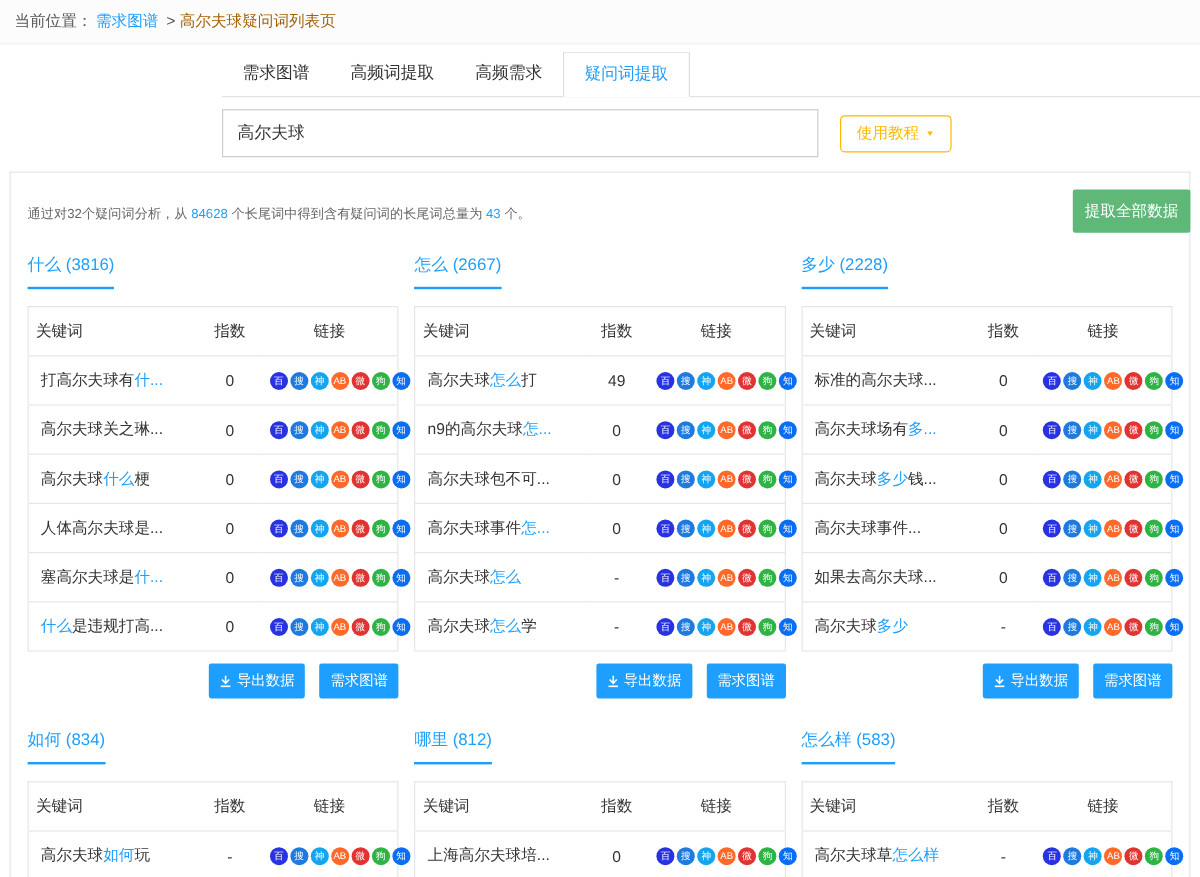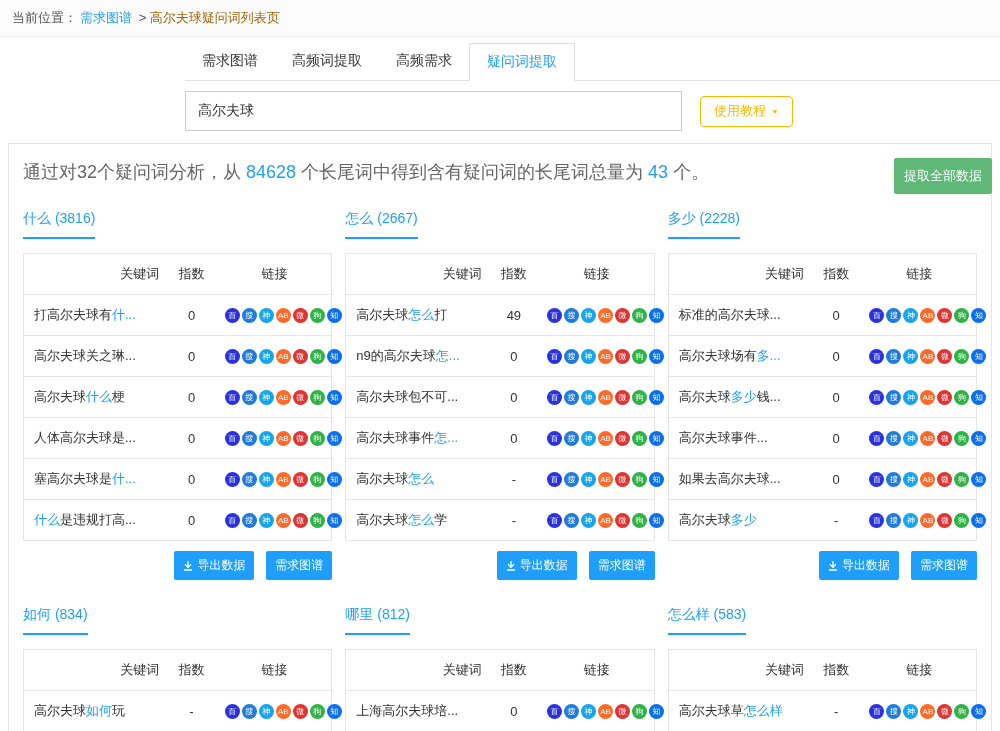--- a/index.html
+++ b/index.html
@@ -18,29 +18,29 @@
 
   .search-row{display:flex;align-items:center;margin-top:10px}
   .search{width:497px;height:40px;border:1px solid #ccc;padding:0 12px;font-size:14px;color:#333;outline:none}
   .query{width:96px;height:40px;background:var(--accent);color:#fff;border:none;font-size:14px;cursor:pointer}
   .tutorial{margin-left:18px;height:31px;padding:0 13px;background:#fff;border:1px solid var(--orange);color:var(--orange);border-radius:4px;font-size:13px;cursor:pointer;display:inline-flex;align-items:center}
   .tutorial .caret{font-size:8px;margin-left:5px;transform:scaleY(.8)}
 
   .panel{position:relative;margin:12px 8px 0;border:1px solid #e6e6e6;border-bottom:none;padding:16px 14px 20px;min-height:600px}
   .extract{position:absolute;top:14px;right:-1px;background:var(--green);color:#fff;border:none;padding:9px 10px;font-size:13px;border-radius:2px;cursor:pointer}
   .panel-title{font-size:15px;font-weight:bold;color:#333}
-  .panel-sub{font-size:18px;color:#666}
+  .panel-sub{margin-top:11px;font-size:11px;color:#666}
   .panel-sub .num{color:var(--accent)}
 
   .cards{display:grid;grid-template-columns:1fr 1fr 1fr;column-gap:13px;row-gap:26px;margin-top:26px}
   .card-title{display:inline-block;color:var(--accent);font-size:14px;padding-bottom:9px;border-bottom:2px solid var(--accent);cursor:pointer}
   .card table{width:100%;border-collapse:collapse;border:1px solid #e6e6e6;margin-top:14px;font-size:13px;table-layout:fixed;background:#fff}
   .card th{font-weight:normal;padding:11px 6px;border-bottom:1px solid #e6e6e6;color:#333}
   .card td{padding:11px 6px;border-bottom:1px solid #e6e6e6}
-  .th-kw{width:46%;text-align:right;padding-left:10px}
+  .th-kw{width:46%;text-align:left;padding-left:10px}
   .th-idx{width:17%;text-align:center}
   .th-links{text-align:center}
   td.kw{white-space:nowrap;overflow:hidden;padding-left:10px;cursor:pointer;color:#333}
   td.kw .hl{color:var(--accent)}
   td.idx{text-align:center}
   td.links{text-align:center;white-space:nowrap}
   .licon{display:inline-block;width:15px;height:15px;border-radius:50%;color:#fff;font-size:8px;line-height:15px;text-align:center;vertical-align:middle;margin:0 1px;cursor:pointer;overflow:hidden}
   .card-footer{margin-top:10px;text-align:right}
   .mini{background:var(--accent);color:#fff;border:none;font-size:12px;padding:6px 9px;border-radius:2px;margin-left:8px;cursor:pointer;display:inline-flex;align-items:center;gap:4px;vertical-align:middle}
 </style>

